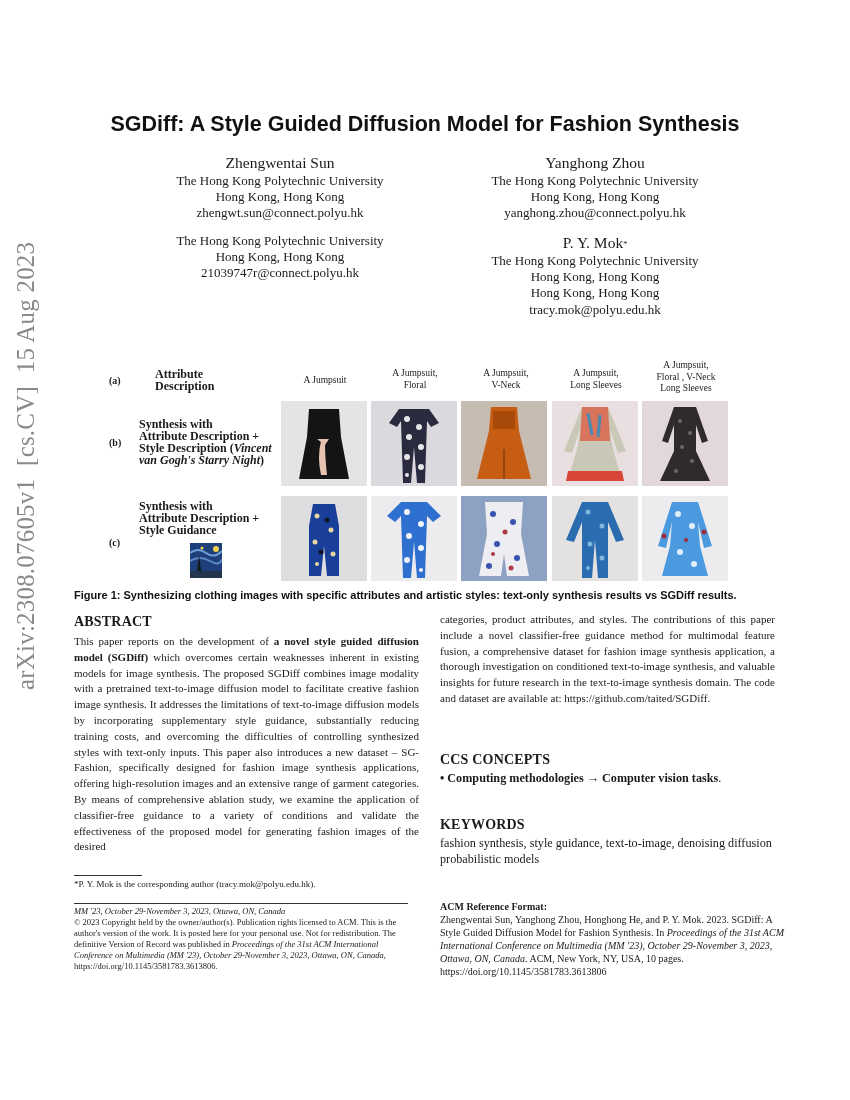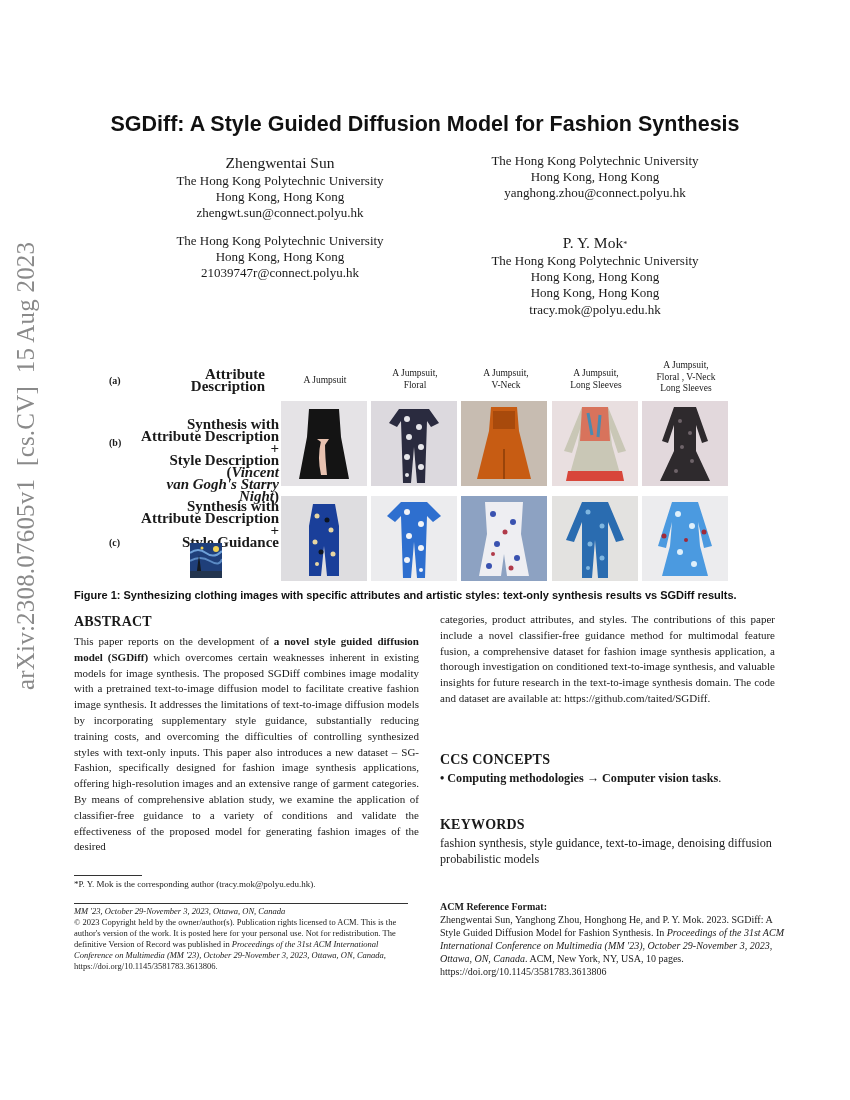--- a/index.html
+++ b/index.html
@@ -23,21 +23,21 @@
   .author .name { font-size: 15.5px; line-height: 19px; margin-bottom: 1px; }
   .author.a1 { left: 130px; width: 300px; top: 153px; }
   .author.a2 { left: 445px; width: 300px; top: 153px; }
   .author.a3 { left: 130px; width: 300px; top: 233px; }
   .author.a4 { left: 445px; width: 300px; top: 233px; }
   sup.star { font-size: 8px; vertical-align: top; position: relative; top: 2px; }
 
   
   .fig { position: absolute; left: 95px; top: 365px; width: 680px; height: 220px; }
   .fig .rowlabel { position: absolute; left: 14px; font-family: "Liberation Serif", serif; font-weight: bold; font-size: 10px; }
-  .fig .desc { position: absolute; text-align: right; font-family: "Liberation Serif", serif; font-weight: bold; font-size: 15px; line-height: 12px; }
+  .fig .desc { position: absolute; text-align: left; font-family: "Liberation Serif", serif; font-weight: bold; font-size: 12px; line-height: 12px; }
   .fig .colhead { position: absolute; text-align: center; font-family: "Liberation Serif", serif; font-size: 9.5px; line-height: 11.5px; width: 90px; }
   .tile { position: absolute; width: 86px; height: 85px; overflow: hidden; }
   .tile svg { width: 100%; height: 100%; display: block; }
   .starry { position: absolute; left: 95px; top: 178px; width: 32px; height: 35px; }
   .starry svg { width: 100%; height: 100%; display: block; }
 
   .caption {
     position: absolute; left: 74px; top: 589px; width: 710px;
     font-family: "Liberation Sans", sans-serif; font-weight: bold; font-size: 11px; color: #111;
   }
@@ -74,20 +74,21 @@
 
 <h1 class="title">SGDiff: A Style Guided Diffusion Model for Fashion Synthesis</h1>
 
 <div class="author a1">
   <div class="name">Zhengwentai Sun</div>
   <div>The Hong Kong Polytechnic University</div>
   <div>Hong Kong, Hong Kong</div>
   <div>zhengwt.sun@connect.polyu.hk</div>
 </div>
 <div class="author a2">
+  <div class="name">Yanghong Zhou</div>
   <div>The Hong Kong Polytechnic University</div>
   <div>Hong Kong, Hong Kong</div>
   <div>yanghong.zhou@connect.polyu.hk</div>
 </div>
 <div class="author a3">
   <div>The Hong Kong Polytechnic University</div>
   <div>Hong Kong, Hong Kong</div>
   <div>21039747r@connect.polyu.hk</div>
 </div>
 <div class="author a4">

